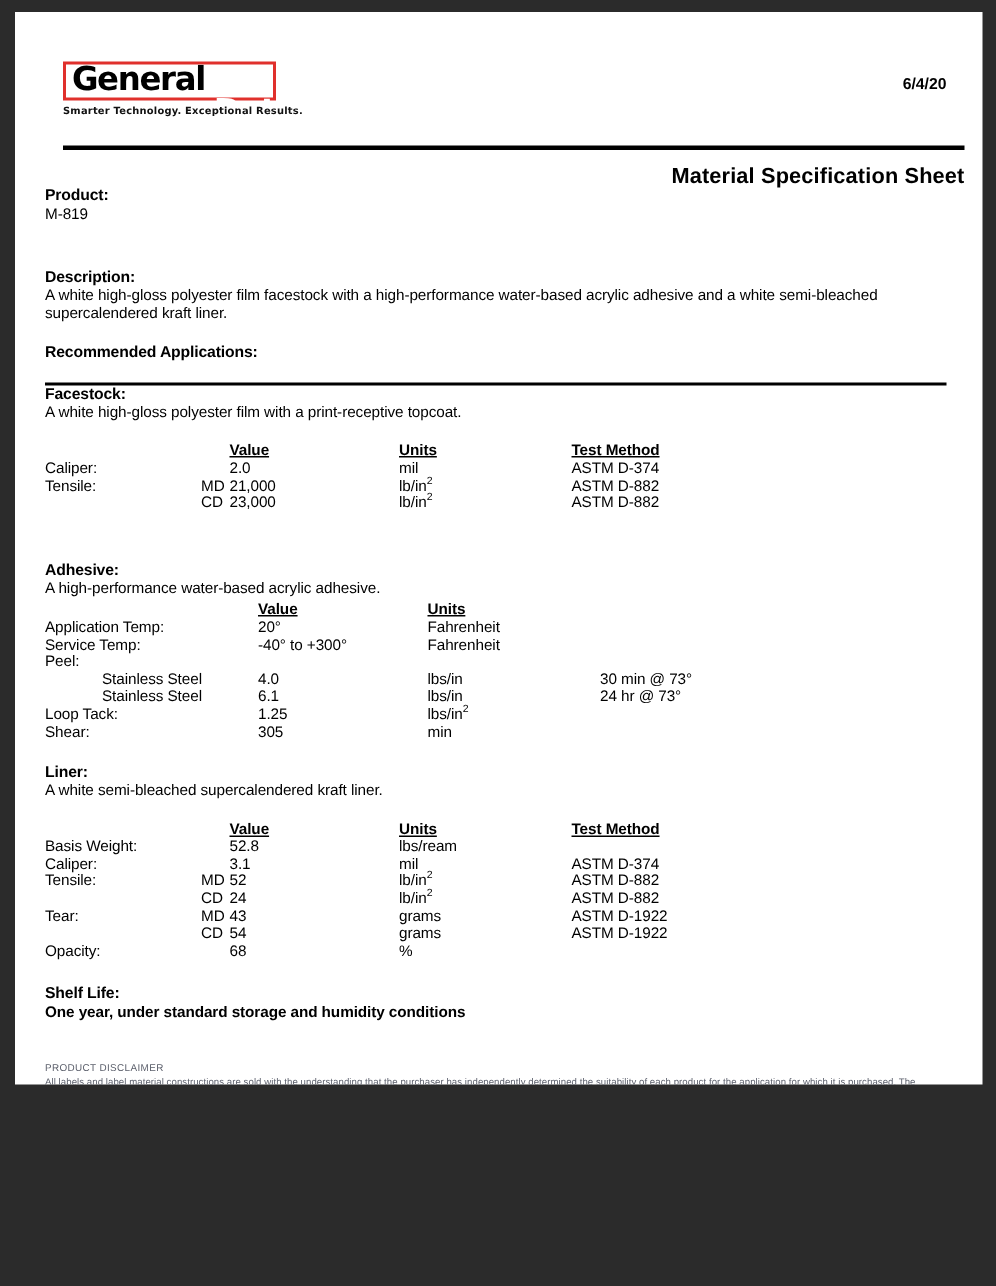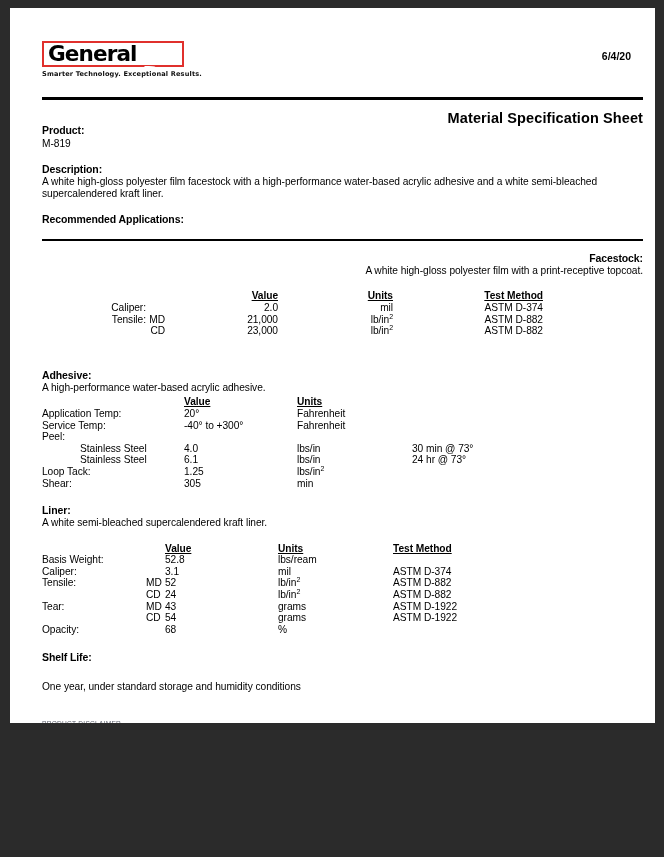--- a/index.html
+++ b/index.html
@@ -101,21 +101,21 @@
     right: 12px;
     font-size: 14.5px;
     font-weight: bold;
     color: #000000;
     letter-spacing: 0.1px;
   }
 
   
   .content {
     position: absolute;
-    left: 32px;
+    left: 20px;
     top: 0;
     width: 601px;
     color: #000000;
   }
   .sec-head {
     font-size: 10.5px;
     font-weight: bold;
     letter-spacing: -0.1px;
   }
   .sec-text {
@@ -201,32 +201,32 @@
   <div class="rule-thick" style="top:89px;"></div>
   <div class="doc-title" style="top:102px;">Material Specification Sheet</div>
 
   <div class="content" style="top:116px;">
 
     <div>
       <div class="sec-head">Product:</div>
       <div class="sec-text" style="margin-top:2px;">M-819</div>
     </div>
 
-    <div style="margin-top:12px;">
+    <div style="margin-top:28px;">
       <div class="sec-head">Description:</div>
       <div class="sec-text" style="margin-top:1px; width:561px;">A white high-gloss polyester film facestock with a high-performance water-based acrylic adhesive and a white semi-bleached supercalendered kraft liner.</div>
     </div>
 
     <div style="margin-top:12px;">
       <div class="sec-head">Recommended Applications:</div>
     </div>
 
     <div class="rule-sec" style="margin-top:14px; width:601px;"></div>
 
-    <div style="margin-top:11px;text-align:right;">
+    <div style="">
       <div class="sec-head">Facestock:</div>
       <div class="sec-text" style="margin-top:1px;">A white high-gloss polyester film with a print-receptive topcoat.</div>
 
       <table class="spec" style="margin-top:13px;">
         <tbody>
             <tr>
           <td class="c-label"></td>
           <td class="c-dir"></td>
           <td class="c-value hdr-cell">Value</td>
           <td class="c-units hdr-cell">Units</td>
@@ -377,21 +377,21 @@
           <td class="c-value">68</td>
           <td class="c-units"><span>%</span><sup></sup></td>
           <td class="c-test"></td>
         </tr>
       </tbody>
         </table>
     </div>
 
     <div style="margin-top:16px;">
       <div class="sec-head">Shelf Life:</div>
-      <div class="sec-text" style="margin-top:18px;">One year, under standard storage and humidity conditions</div>
+      <div class="sec-text" style="margin-top:2px;font-weight:bold;">One year, under standard storage and humidity conditions</div>
     </div>
 
     <div style="margin-top:26px;">
       <div class="disclaimer-title">PRODUCT DISCLAIMER</div>
       <div class="disclaimer-body" style="margin-top:2px;">All labels and label material constructions are sold with the understanding that the purchaser has independently determined the suitability of each product for the application for which it is purchased. The seller disclaims any implied warranty of fitness of a product for a particular purpose. All materials should be tested thoroughly by the purchaser under end-user conditions to ensure they meet the requirements of a specific application.</div>
     </div>
   </div>
 
   <div class="seal-wrap" style="top:714px;">
     <div class="seal">

